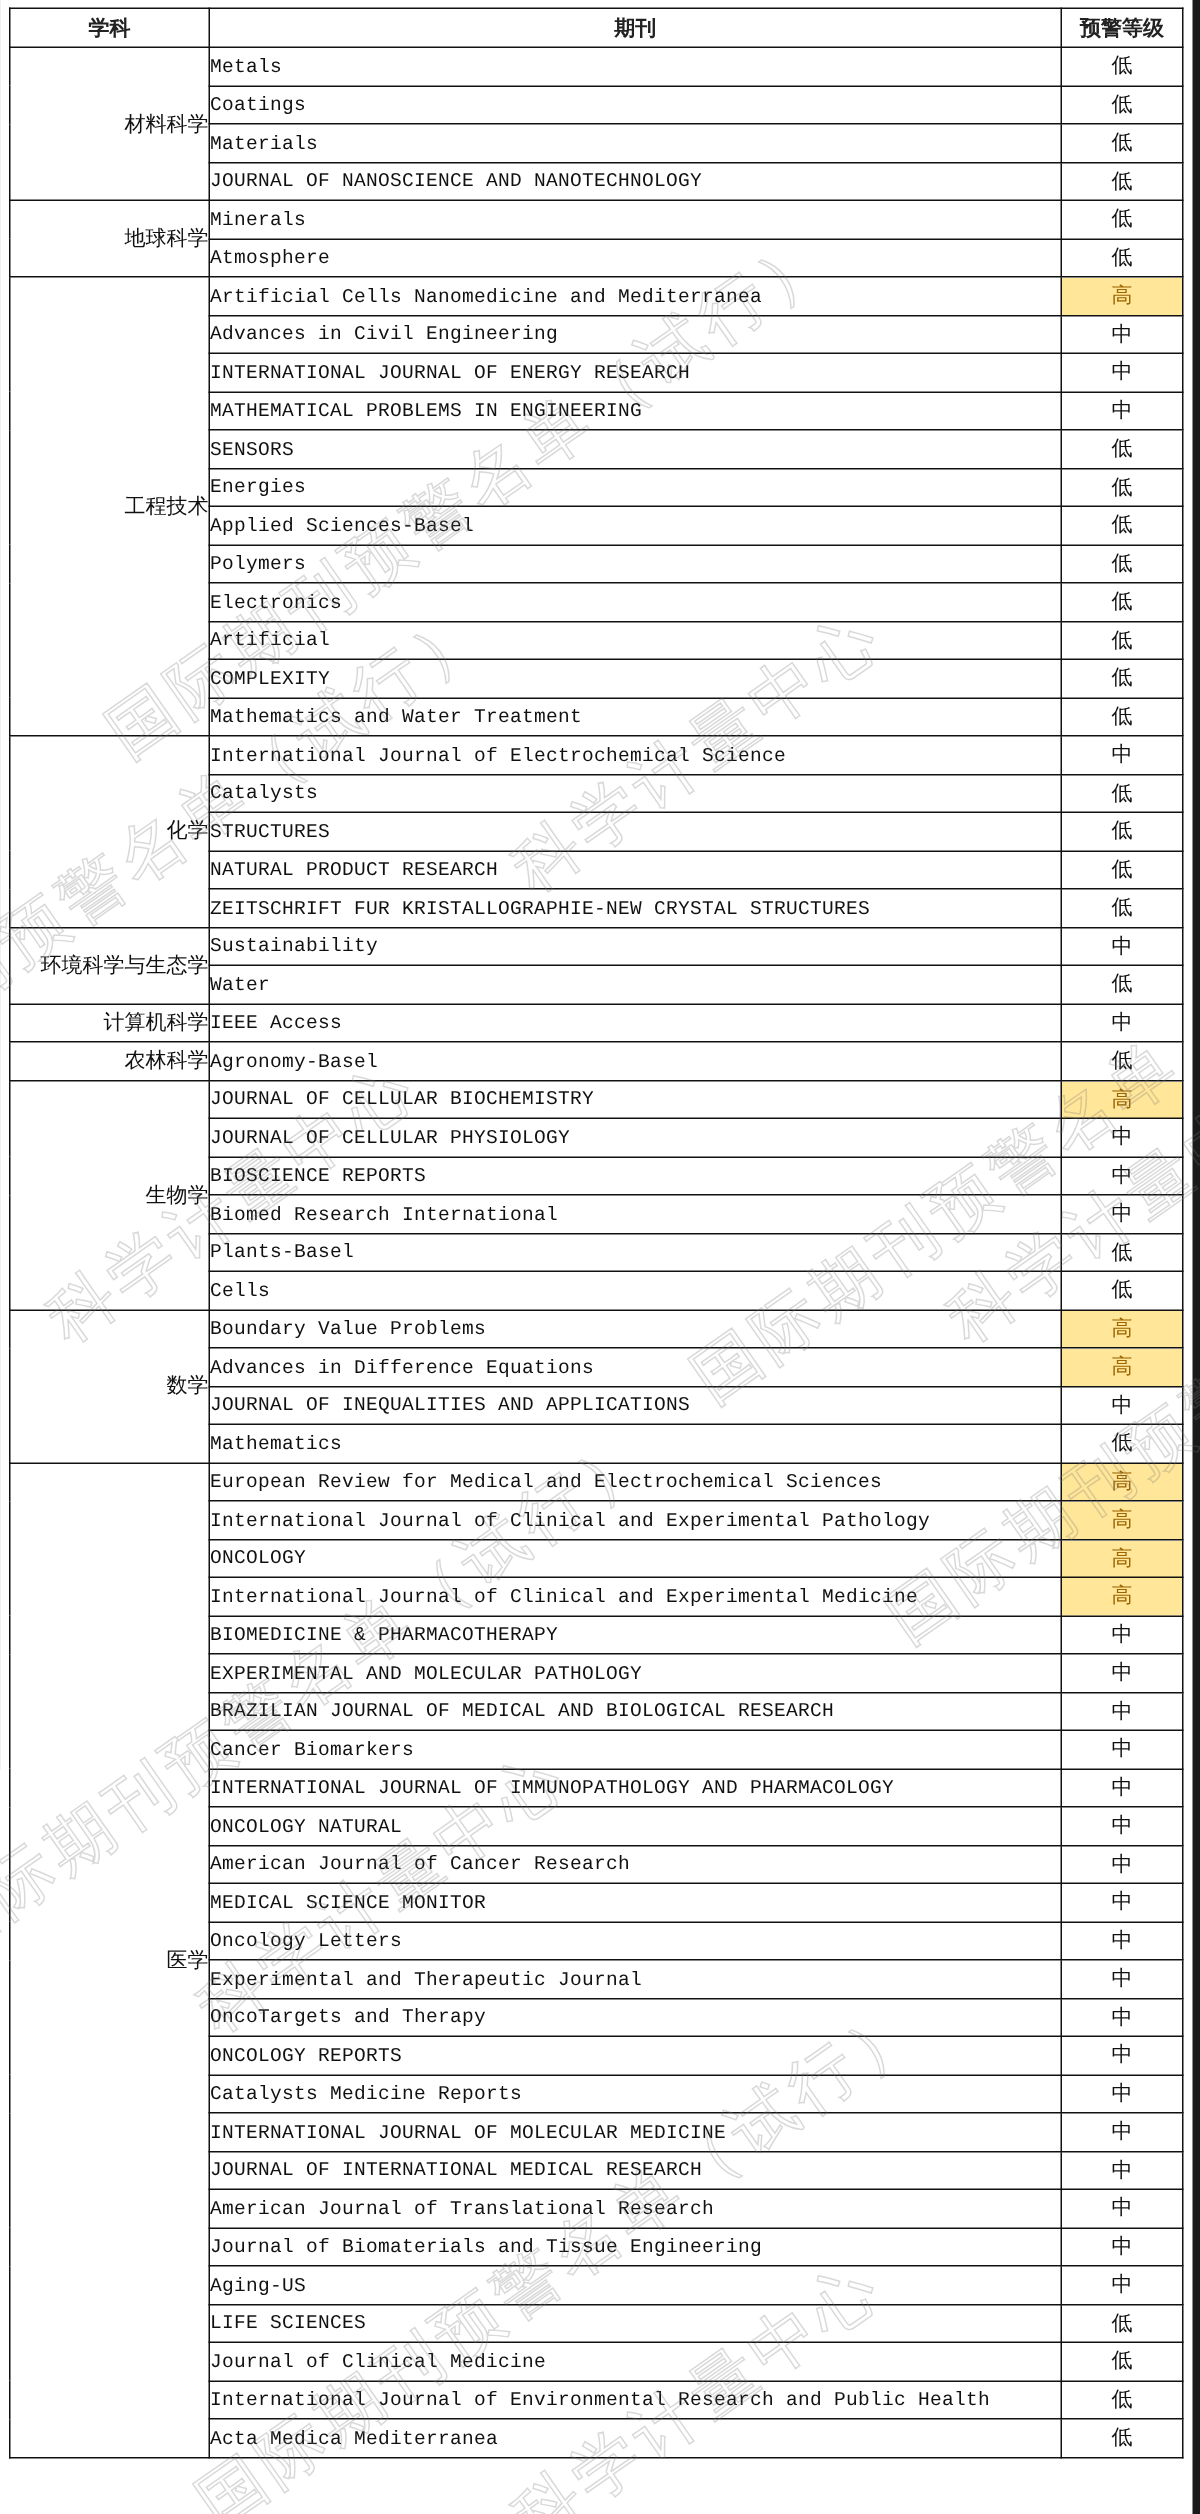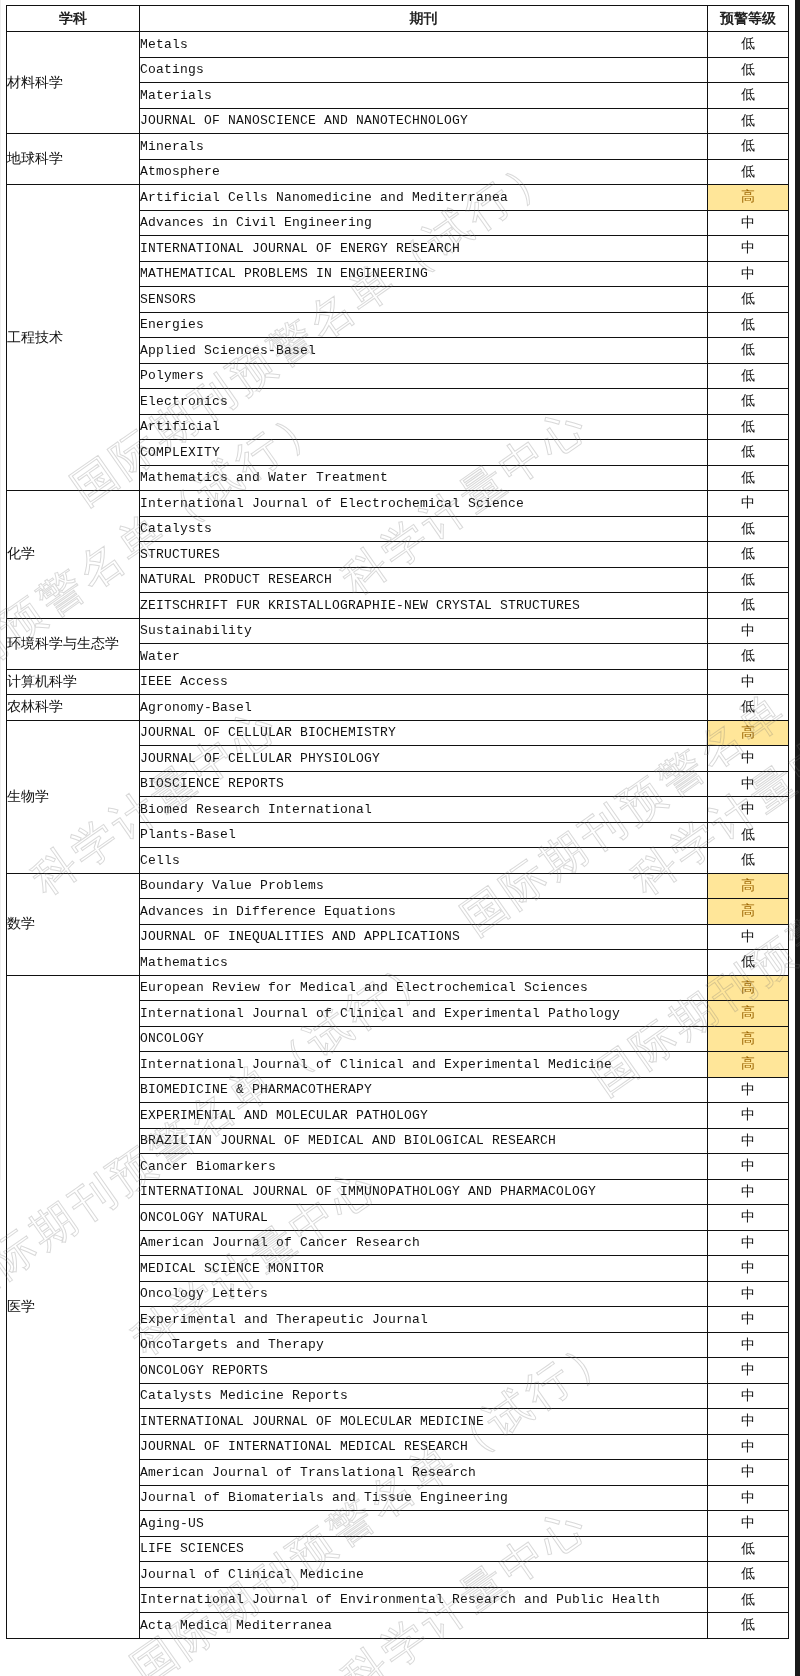--- a/index.html
+++ b/index.html
@@ -53,21 +53,21 @@
     }
     table.warn th {
       height: 25px;
       font-size: 14px;
       text-align: center;
       font-family: "DejaVu Sans", sans-serif;
       font-weight: bold;
       color: #222;
     }
     td.subject {
-      text-align: left;
+      text-align: right;
       vertical-align: middle;
       font-size: 14px;
       background: transparent;
     }
     td.journal {
       padding-left: 24px;
       font-family: "Liberation Mono", "DejaVu Sans Mono", monospace;
       font-size: 13px;
       letter-spacing: 0.2px;
       transform-origin: left center;

